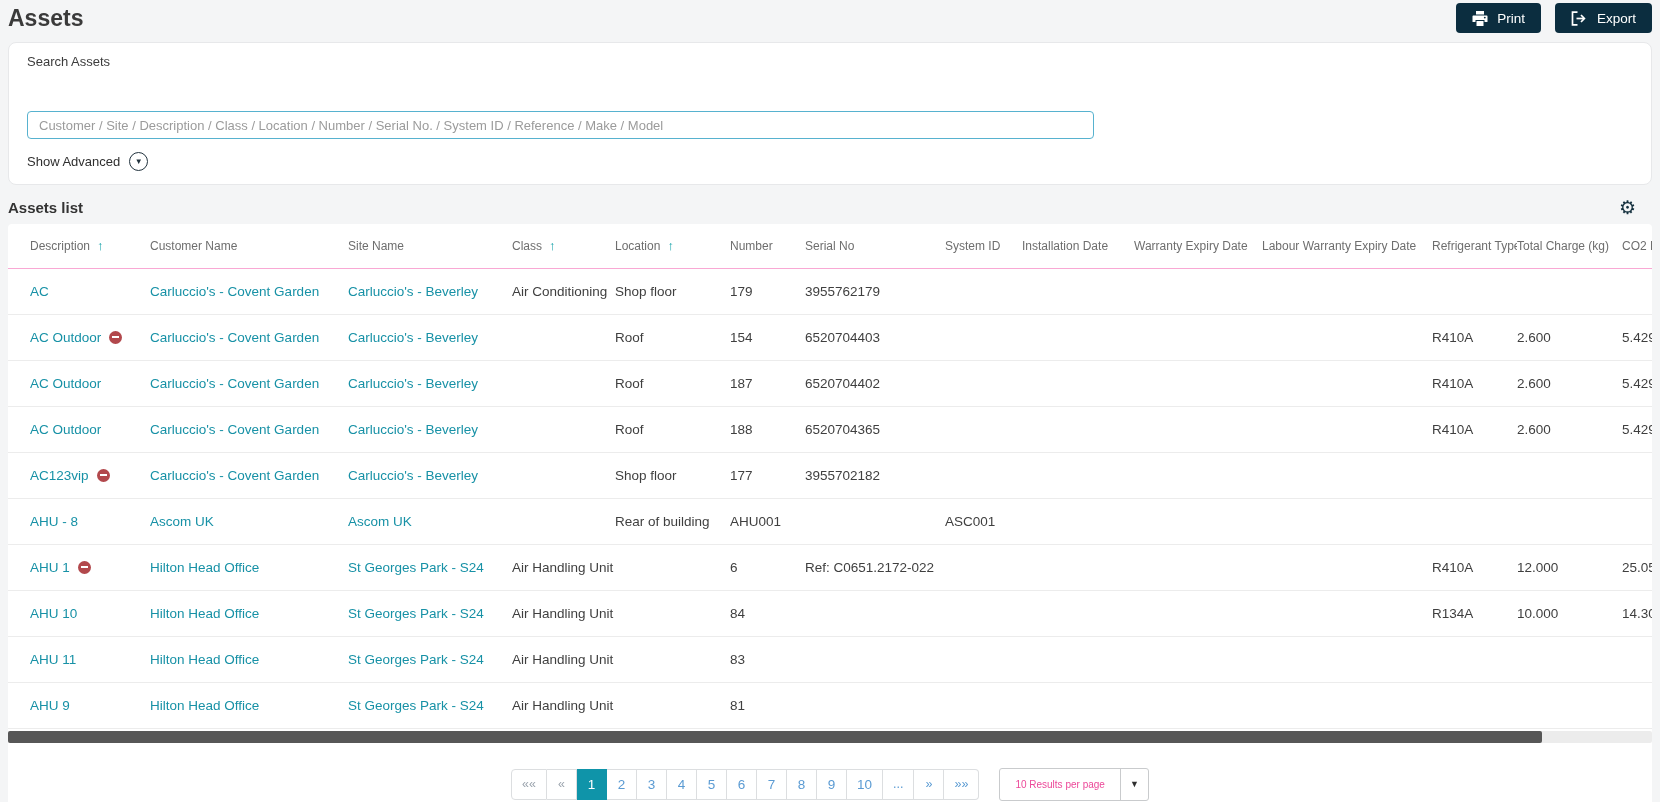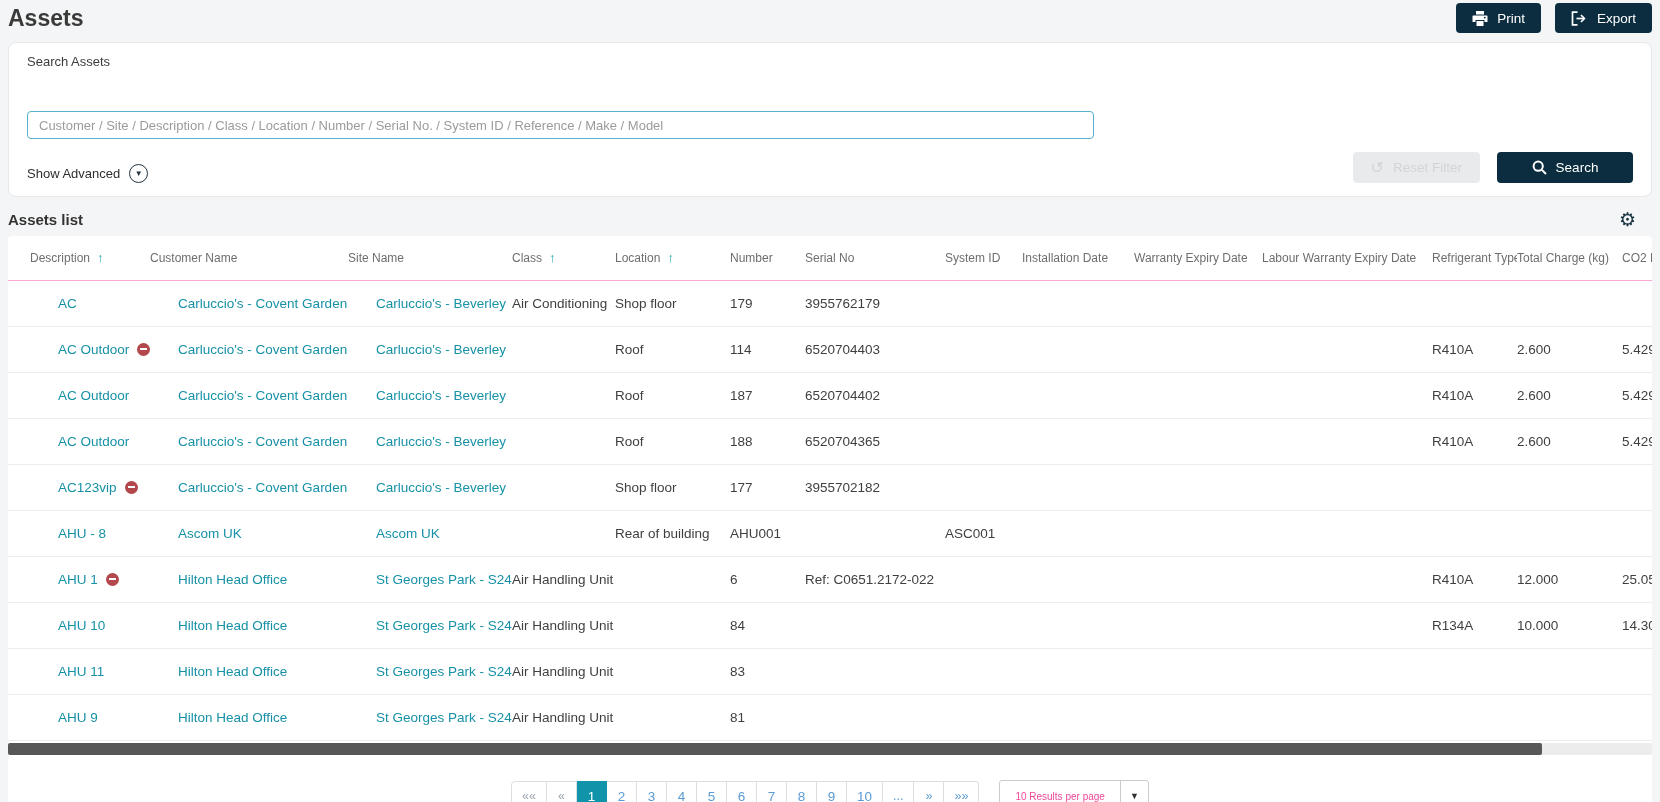--- a/index.html
+++ b/index.html
@@ -26,21 +26,21 @@
     border-radius:8px; padding:11px 18px 13px 18px;
   }
   .search-label { font-size:13px; color:#3c3c3c; margin-bottom:7px; }
   .search-input {
     width:1067px; height:28px; border:1px solid #57b2cf; border-radius:4px;
     padding:0 11px; font-size:13px; color:#444; outline:none;
     font-family:"Liberation Sans", sans-serif;
     margin-top:35px;
   }
   .search-input::placeholder { color:#9b9b9b; }
-  .search-row2 { display:flex; justify-content:space-between; align-items:flex-end; margin-top:13px; }
+  .search-row2 { display:flex; justify-content:space-between; align-items:flex-start; margin-top:13px;flex-direction:column; }
   .show-advanced { display:inline-flex; align-items:center; gap:9px; font-size:13px; color:#2f2f2f; cursor:pointer; }
   .adv-circle {
     width:19px; height:19px; border:1.6px solid #22333e; border-radius:50%;
     display:inline-flex; align-items:center; justify-content:center;
     font-size:8px; color:#22333e; line-height:1;
   }
   .filter-buttons { display:flex; gap:17px; }
   .btn-reset {
     background:#e9eaeb; color:#d2d4d6; border:none; border-radius:4px;
     height:31px; padding:0 18px; font-size:13.5px;
@@ -61,21 +61,21 @@
     height:44px; font-size:12px; font-weight:400; color:#6e6e6e; text-align:left;
     border-bottom:1px solid #f9a8d4; padding:0 10px 0 0; white-space:nowrap; overflow:hidden;
     cursor:pointer;
   }
   tbody td {
     height:46px; font-size:13.5px; color:#3f3f3f;
     border-bottom:1px solid #ececec; padding:0 10px 0 0; white-space:nowrap; overflow:hidden;
   }
   th:first-child, td:first-child { padding-left:22px; }
   .sort-arrow { color:#11a0a8; font-weight:700; margin-left:7px; font-size:13px; }
-  a.cell-link { color:#1791a6; text-decoration:none; cursor:pointer;margin-left:28px; }
+  a.cell-link { color:#1791a6; text-decoration:none; cursor:pointer; }
   .badge-restricted {
     display:inline-block; width:13px; height:13px; border-radius:50%;
     background:#b2484c; margin-left:8px; vertical-align:-2px; position:relative;
   }
   .badge-restricted::after {
     content:""; position:absolute; left:3px; top:5.5px; width:7px; height:2px; background:#fff;
   }
   
   .hscroll { height:12px; margin:2px 0 0 0; background:#ececec; border-radius:2px; position:relative; }
   .hscroll-thumb { position:absolute; left:0; top:0; height:12px; width:93.3%; background:#575757; border-radius:2px; cursor:grab; }
@@ -130,35 +130,20 @@
 
 <div class="search-card">
   <div class="search-label">Search Assets</div>
   <input class="search-input" type="text" placeholder="Customer / Site / Description / Class / Location / Number / Serial No. / System ID / Reference / Make / Model" style="">
   <div class="search-row2">
     <div class="show-advanced">
       <span>Show Advanced</span>
       <span class="adv-circle">
           <span>▼</span>
         </span>
-    </div>
-    <div class="filter-buttons">
-      <button class="btn-reset">
-        <span class="reset-glyph">↺</span>
-        <span>Reset Filter</span>
-      </button>
-      <button class="btn-dark btn-search">
-        <span>
-          <svg class="icon-svg" width="15" height="15" viewBox="0 0 15 15" fill="none" stroke="#fff" stroke-width="2">
-            <circle cx="6.2" cy="6.2" r="4.6"></circle>
-            <line x1="9.9" y1="9.9" x2="14" y2="14"></line>
-          </svg>
-        </span>
-        <span>Search</span>
-      </button>
     </div>
   </div>
 </div>
 
 <div class="assets-head">
   <div class="assets-title">Assets list</div>
   <div class="gear">⚙</div>
 </div>
 
 <div class="table-card">
@@ -214,21 +199,21 @@
             <td><span></span></td>
             <td><span></span></td>
             <td><span></span></td>
           </tr>
           <tr>
             <td><a class="cell-link">AC Outdoor</a><span class="badge-restricted"></span></td>
             <td><a class="cell-link">Carluccio's - Covent Garden</a></td>
             <td><a class="cell-link">Carluccio's - Beverley</a></td>
             <td><span></span></td>
             <td><span>Roof</span></td>
-            <td><span>114</span></td>
+            <td><span>154</span></td>
             <td><span>6520704403</span></td>
             <td><span></span></td>
             <td><span></span></td>
             <td><span></span></td>
             <td><span></span></td>
             <td><span>R410A</span></td>
             <td><span>2.600</span></td>
             <td><span>5.429</span></td>
           </tr>
           <tr>

